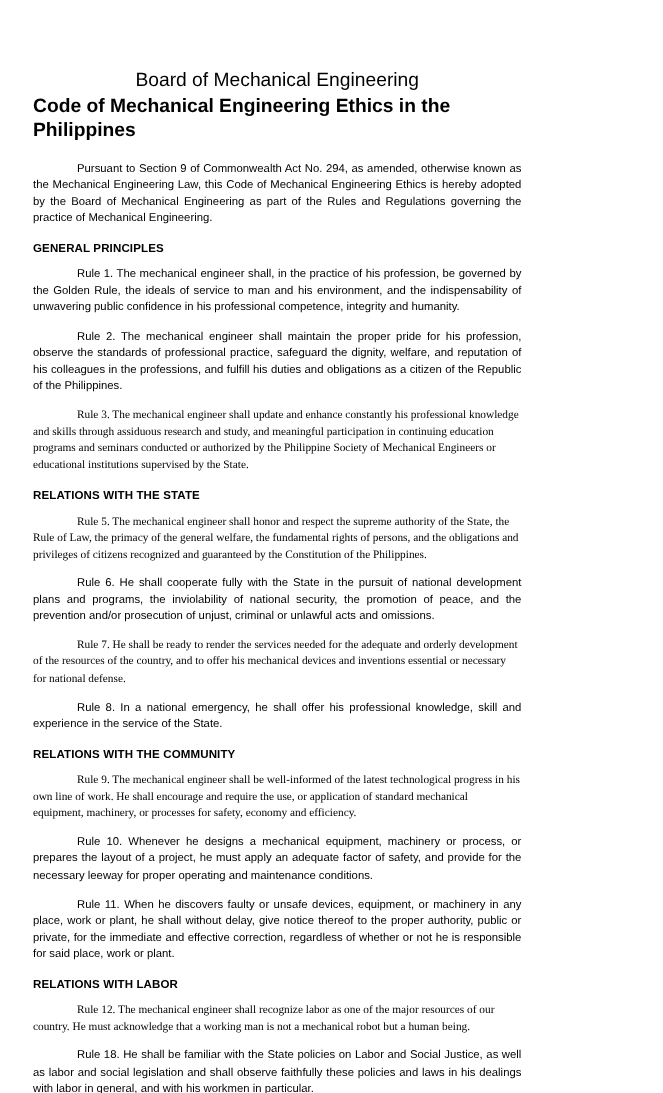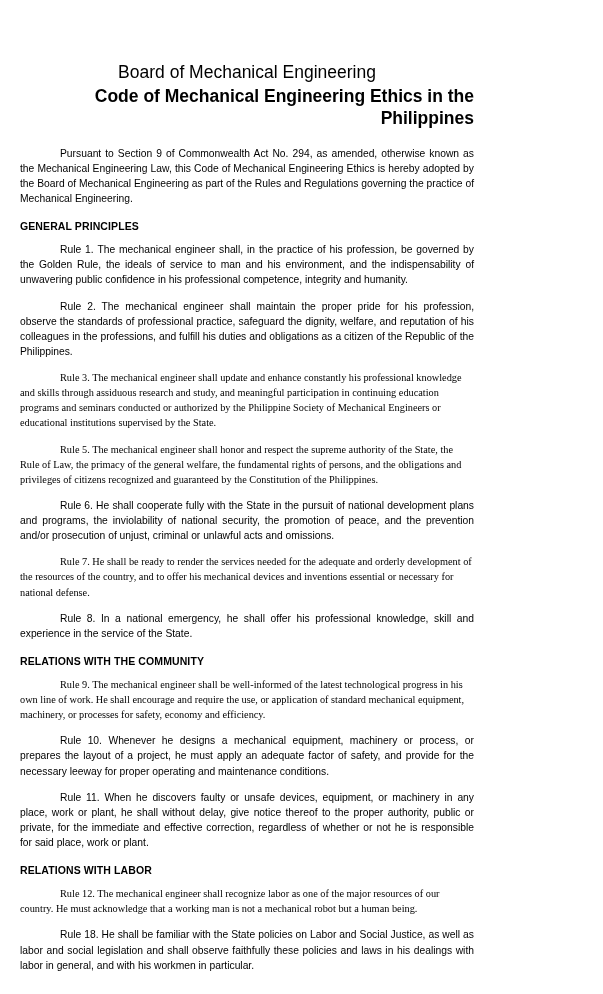--- a/index.html
+++ b/index.html
@@ -11,33 +11,33 @@
     width: 603px;
     height: 994px;
     font-family: "Liberation Sans", sans-serif;
     color: #000000;
     overflow: hidden;
   }
   .page {
     width: 526px;
     height: 994px;
     box-sizing: border-box;
-    padding: 62px 52px 0 20px;
+    padding: 62px 52px 0 30px;
     position: relative;
   }
   .doc-title-1 {
     font-size: 17.5px;
     text-align: center;
     font-weight: normal;
     margin: 0 0 2px 0;
     line-height: 1.25;
   }
   .doc-title-2 {
     font-size: 17.5px;
-    text-align: right;
+    text-align: left;
     font-weight: bold;
     margin: 0 0 16px 0;
     line-height: 1.25;
   }
   .section-head {
     font-size: 10.5px;
     font-weight: bold;
     text-align: left;
     margin: 14px 0 10px 0;
     letter-spacing: 0.1px;
@@ -65,20 +65,21 @@
   <h1 class="doc-title-1">Board of Mechanical Engineering</h1>
   <h1 class="doc-title-2">Code of Mechanical Engineering Ethics in the Philippines</h1>
 
   <p class="para intro">Pursuant to Section 9 of Commonwealth Act No. 294, as amended, otherwise known as the Mechanical Engineering Law, this Code of Mechanical Engineering Ethics is hereby adopted by the Board of Mechanical Engineering as part of the Rules and Regulations governing the practice of Mechanical Engineering.</p>
 
   <div class="section-head">GENERAL PRINCIPLES</div>
   <p class="para">Rule 1. The mechanical engineer shall, in the practice of his profession, be governed by the Golden Rule, the ideals of service to man and his environment, and the indispensability of unwavering public confidence in his professional competence, integrity and humanity.</p>
   <p class="para">Rule 2. The mechanical engineer shall maintain the proper pride for his profession, observe the standards of professional practice, safeguard the dignity, welfare, and reputation of his colleagues in the professions, and fulfill his duties and obligations as a citizen of the Republic of the Philippines.</p>
   <p class="para left">Rule 3. The mechanical engineer shall update and enhance constantly his professional knowledge and skills through assiduous research and study, and meaningful participation in continuing education programs and seminars conducted or authorized by the Philippine Society of Mechanical Engineers or educational institutions supervised by the State.</p>
 
+  <div class="section-head">RELATIONS WITH THE STATE</div>
   <p class="para left">Rule 5. The mechanical engineer shall honor and respect the supreme authority of the State, the Rule of Law, the primacy of the general welfare, the fundamental rights of persons, and the obligations and privileges of citizens recognized and guaranteed by the Constitution of the Philippines.</p>
   <p class="para">Rule 6. He shall  cooperate  fully  with  the  State  in  the  pursuit  of  national  development  plans  and programs, the inviolability of national security, the promotion of peace, and the prevention and/or prosecution of unjust, criminal or unlawful acts and omissions.</p>
   <p class="para left">Rule 7. He shall be ready to render the services needed for the adequate and orderly development of the resources of the country, and to offer his mechanical devices and inventions essential or necessary for national defense.</p>
   <p class="para">Rule 8. In a national emergency, he shall offer his professional knowledge, skill and experience in the service of the State.</p>
 
   <div class="section-head">RELATIONS WITH THE COMMUNITY</div>
   <p class="para left">Rule 9. The mechanical engineer shall be well-informed of the latest technological progress in his own line of work.  He shall encourage and require the use, or application of standard mechanical equipment, machinery, or processes for safety, economy and efficiency.</p>
   <p class="para">Rule 10. Whenever he designs a mechanical equipment, machinery or process, or prepares the layout of a project, he must apply an adequate factor of safety, and provide for the necessary leeway for proper operating and maintenance conditions.</p>
   <p class="para">Rule 11. When he discovers faulty or unsafe devices, equipment, or machinery in any place, work or plant, he shall without delay, give notice thereof  to the proper authority, public or private, for the immediate and effective correction, regardless of whether or not he is responsible for said place, work or plant.</p>
 

